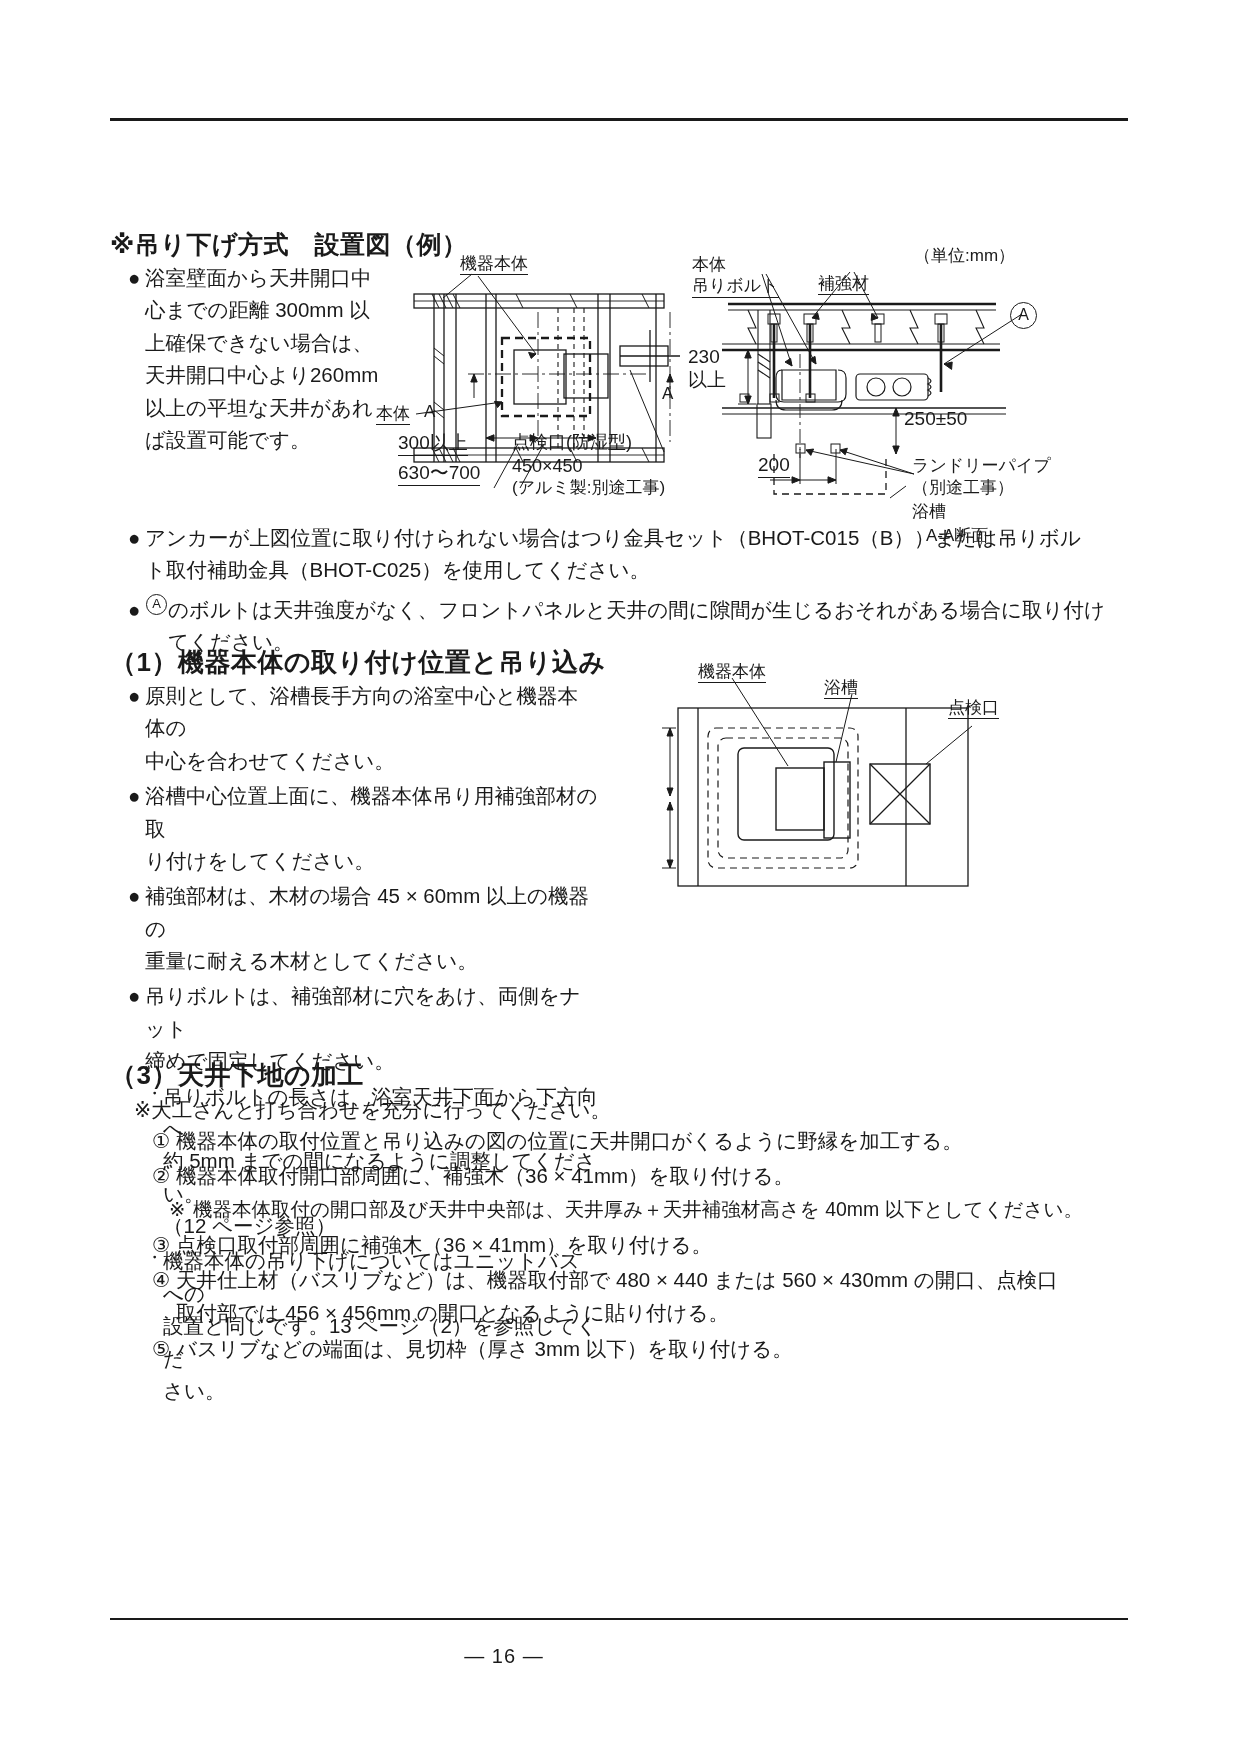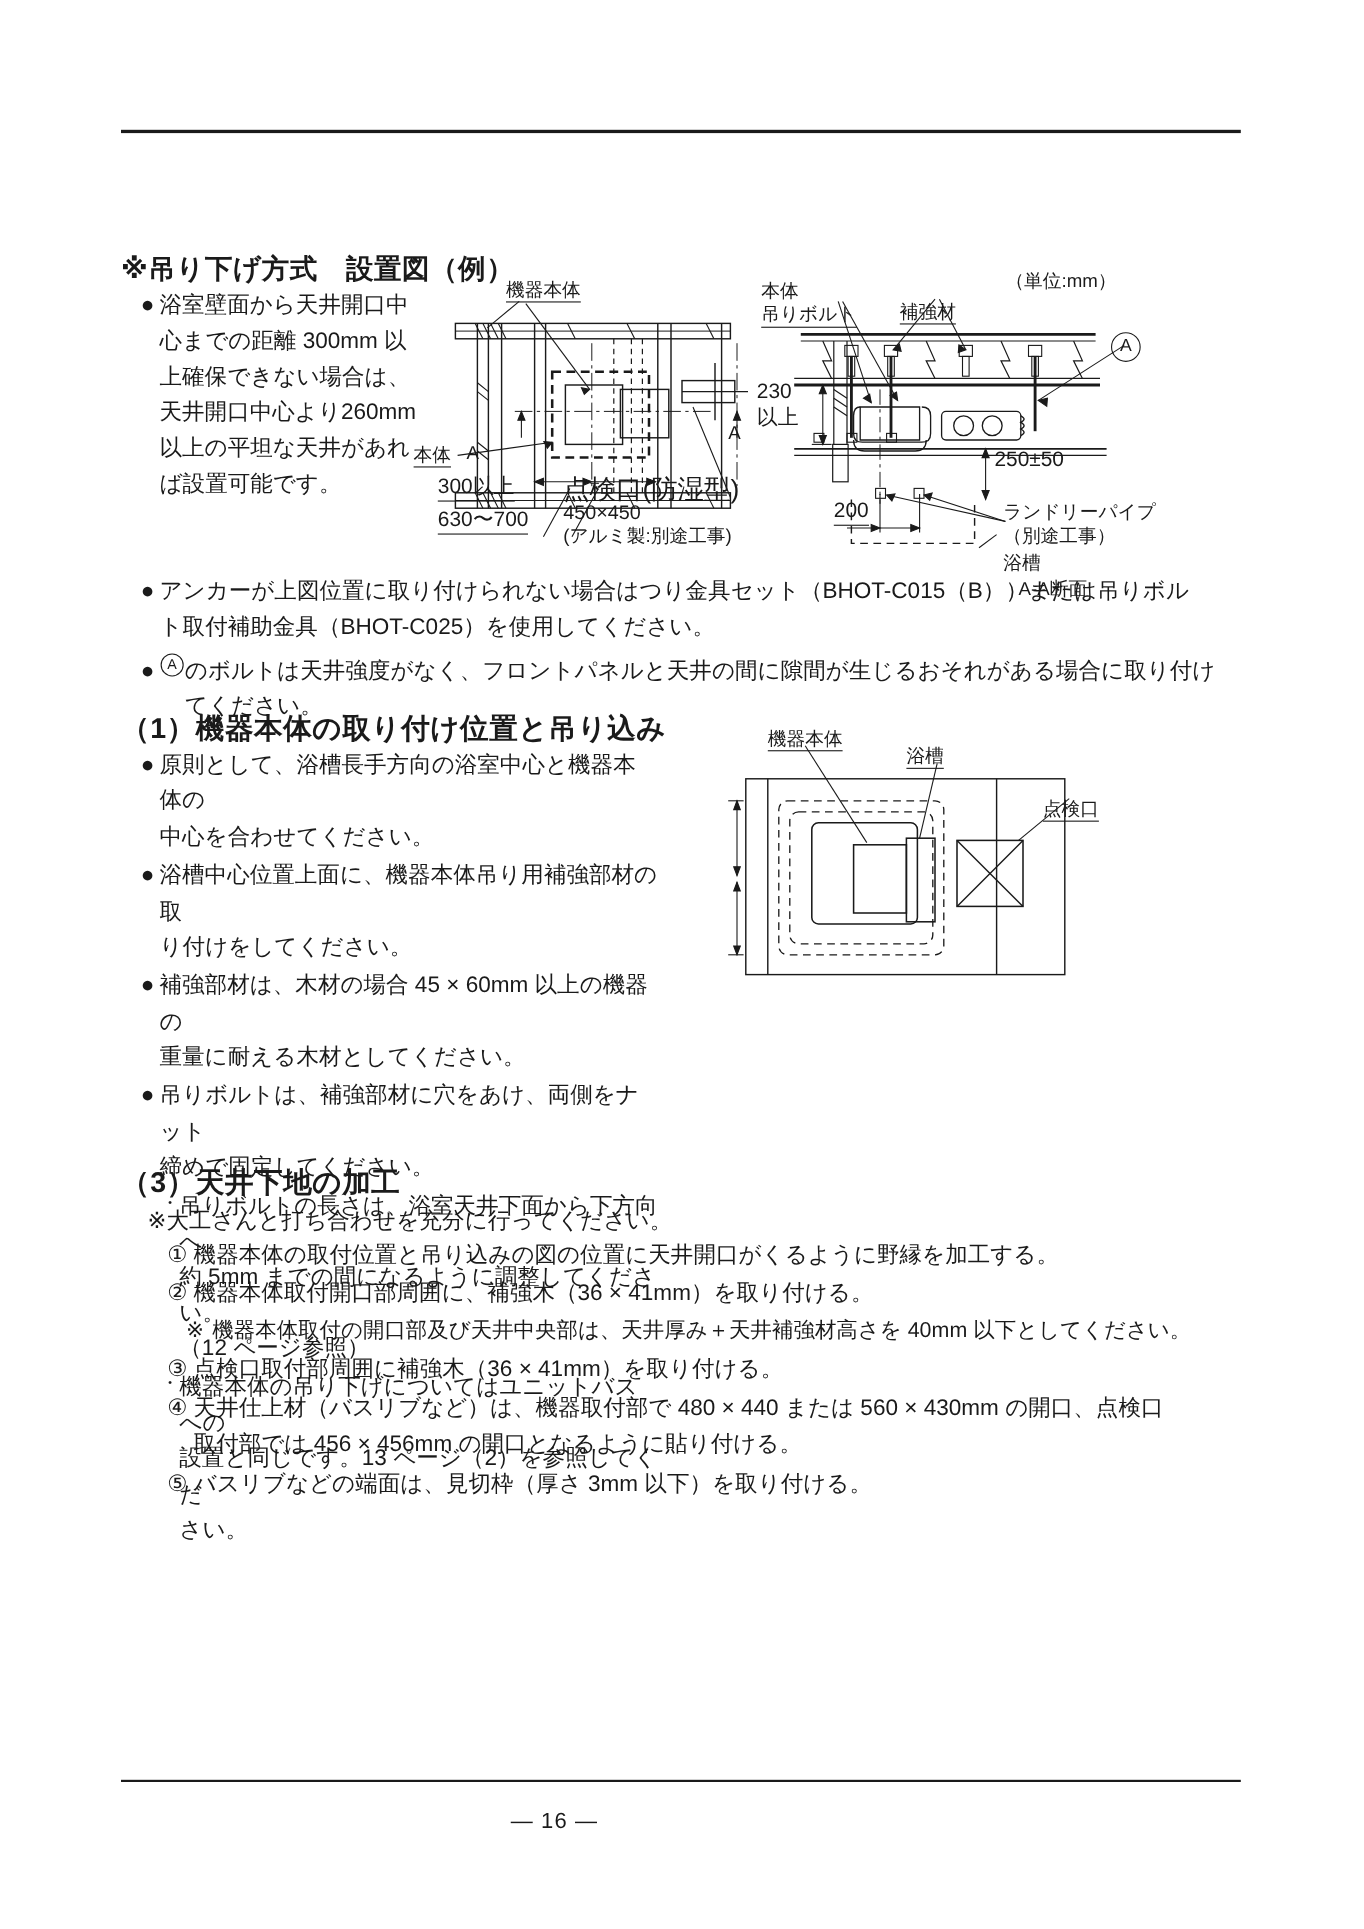--- a/index.html
+++ b/index.html
@@ -194,21 +194,21 @@
     </svg>
 
     <div class="lbl u" style="left:62px; top:-8px;">機器本体</div>
     <div class="lbl u" style="left:-22px; top:142px;">本体</div>
     <div class="lbl" style="left:26px; top:140px;">A</div>
     <div class="lbl" style="left:264px; top:122px;">A</div>
   </div>
 
   <div class="lbl u" style="position:absolute; left:398px; top:432px; font-size:19px;">300以上</div>
   <div class="lbl u" style="position:absolute; left:398px; top:462px; font-size:19px;">630〜700</div>
-  <div class="lbl" style="position:absolute; left:512px; top:432px; font-size:24px;">点検口(防湿型)</div>
+  <div class="lbl" style="position:absolute; left:512px; top:432px; font-size:18px;">点検口(防湿型)</div>
   <div class="lbl" style="position:absolute; left:512px; top:456px; font-size:18px;">450×450</div>
   <div class="lbl" style="position:absolute; left:512px; top:478px; font-size:17px;">(アルミ製:別途工事)</div>
 
   <div class="dgm" style="left:700px; top:258px; width:330px; height:250px;">
     <svg width="330" height="250" viewBox="0 0 330 250">
       <g stroke="#1a1a1a" fill="none" stroke-width="1.3">
 
         <line x1="28" y1="46" x2="296" y2="46" stroke-width="2.6"></line>
         <line x1="28" y1="52" x2="296" y2="52" stroke-width="1.1"></line>
 
@@ -435,21 +435,21 @@
         <g stroke-width="1">
           <line x1="72" y1="8" x2="128" y2="96"></line>
           <line x1="192" y1="24" x2="176" y2="92"></line>
           <line x1="312" y1="56" x2="266" y2="94"></line>
         </g>
       </g>
     </svg>
 
     <div class="lbl u" style="left:38px; top:-8px;">機器本体</div>
     <div class="lbl u" style="left:164px; top:8px;">浴槽</div>
-    <div class="lbl u" style="left:288px; top:56px;">点検口</div>
+    <div class="lbl u" style="left:288px; top:28px;">点検口</div>
   </div>
 
   <div class="sub-heading" style="left:110px; top:1058px; font-size:26px;">（3）天井下地の加工</div>
 
   <div class="para" style="left:134px; top:1094px; width:960px;">※大工さんと打ち合わせを充分に行ってください。</div>
 
   <div style="position:absolute; left:152px; top:1124px; width:960px;">
     <div class="numbered" style="margin-bottom:2px;">
       <span class="num">①</span>
       <span class="txt">機器本体の取付位置と吊り込みの図の位置に天井開口がくるように野縁を加工する。</span>

